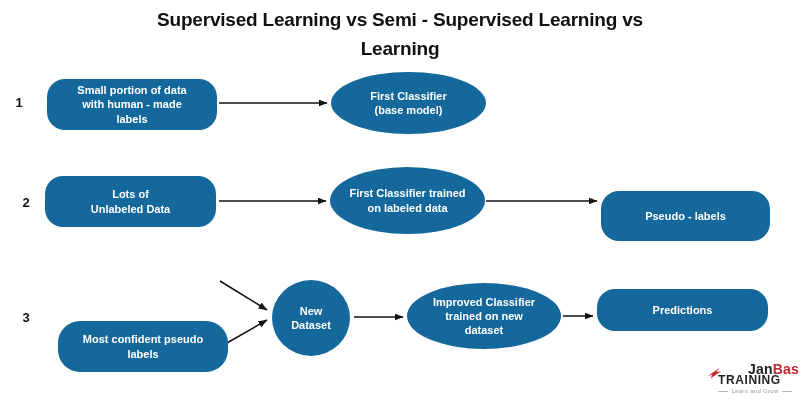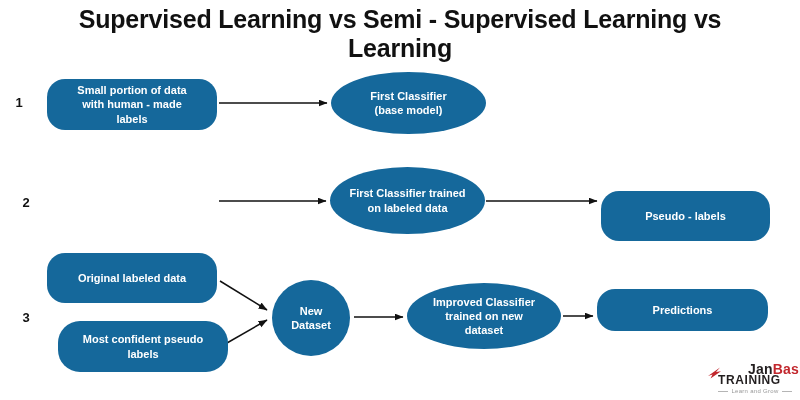--- a/index.html
+++ b/index.html
@@ -11,21 +11,21 @@
     --logo-dark:#231F20;
     --tagline-gray:#999999;
   }
   html,body{margin:0;padding:0;background:#ffffff;}
   .canvas{
     position:relative;width:800px;height:400px;overflow:hidden;background:#ffffff;
     font-family:"Liberation Sans",sans-serif;
   }
   .title{
     position:absolute;top:5px;left:0;right:0;text-align:center;
-    font-size:25px;line-height:29px;font-weight:700;color:var(--title-text);
+    font-size:19px;line-height:29px;font-weight:700;color:var(--title-text);
     letter-spacing:-0.2px;
   }
   .arrows{position:absolute;left:0;top:0;width:800px;height:400px;pointer-events:none;}
   .step-num{
     position:absolute;width:22px;text-align:center;
     font-size:13px;font-weight:600;color:#111111;
   }
   .node{
     position:absolute;background:var(--node-fill);color:var(--node-text);
     display:flex;align-items:center;justify-content:center;
@@ -79,32 +79,33 @@
     <span class="node-label">Small portion of data
 with human - made
 labels</span>
   </div>
   <div class="node ellipse" style="left:331px;top:72px;width:155px;height:62px;">
     <span class="node-label">First Classifier
 (base model)</span>
   </div>
 
   <div class="step-num" style="left:15px;top:195px;">2</div>
+  <div class="node rect" style="left:45px;top:176px;width:171px;height:51px;">
+    <span class="node-label">Lots of
+Unlabeled Data</span>
+  </div>
   <div class="node ellipse" style="left:330px;top:167px;width:155px;height:67px;">
     <span class="node-label">First Classifier trained
 on labeled data</span>
   </div>
   <div class="node rect" style="left:601px;top:191px;width:169px;height:50px;">
     <span class="node-label">Pseudo - labels</span>
   </div>
 
   <div class="step-num" style="left:15px;top:310px;">3</div>
-  <div class="node rect" style="left:47px;top:253px;width:170px;height:50px;">
-    <span class="node-label">Original labeled data</span>
-  </div>
   <div class="node rect" style="left:58px;top:321px;width:170px;height:51px;border-radius:22px;">
     <span class="node-label">Most confident pseudo
 labels</span>
   </div>
   <div class="node circle" style="left:272px;top:280px;width:78px;height:76px;">
     <span class="node-label">New
 Dataset</span>
   </div>
   <div class="node ellipse" style="left:407px;top:283px;width:154px;height:66px;">
     <span class="node-label">Improved Classifier

